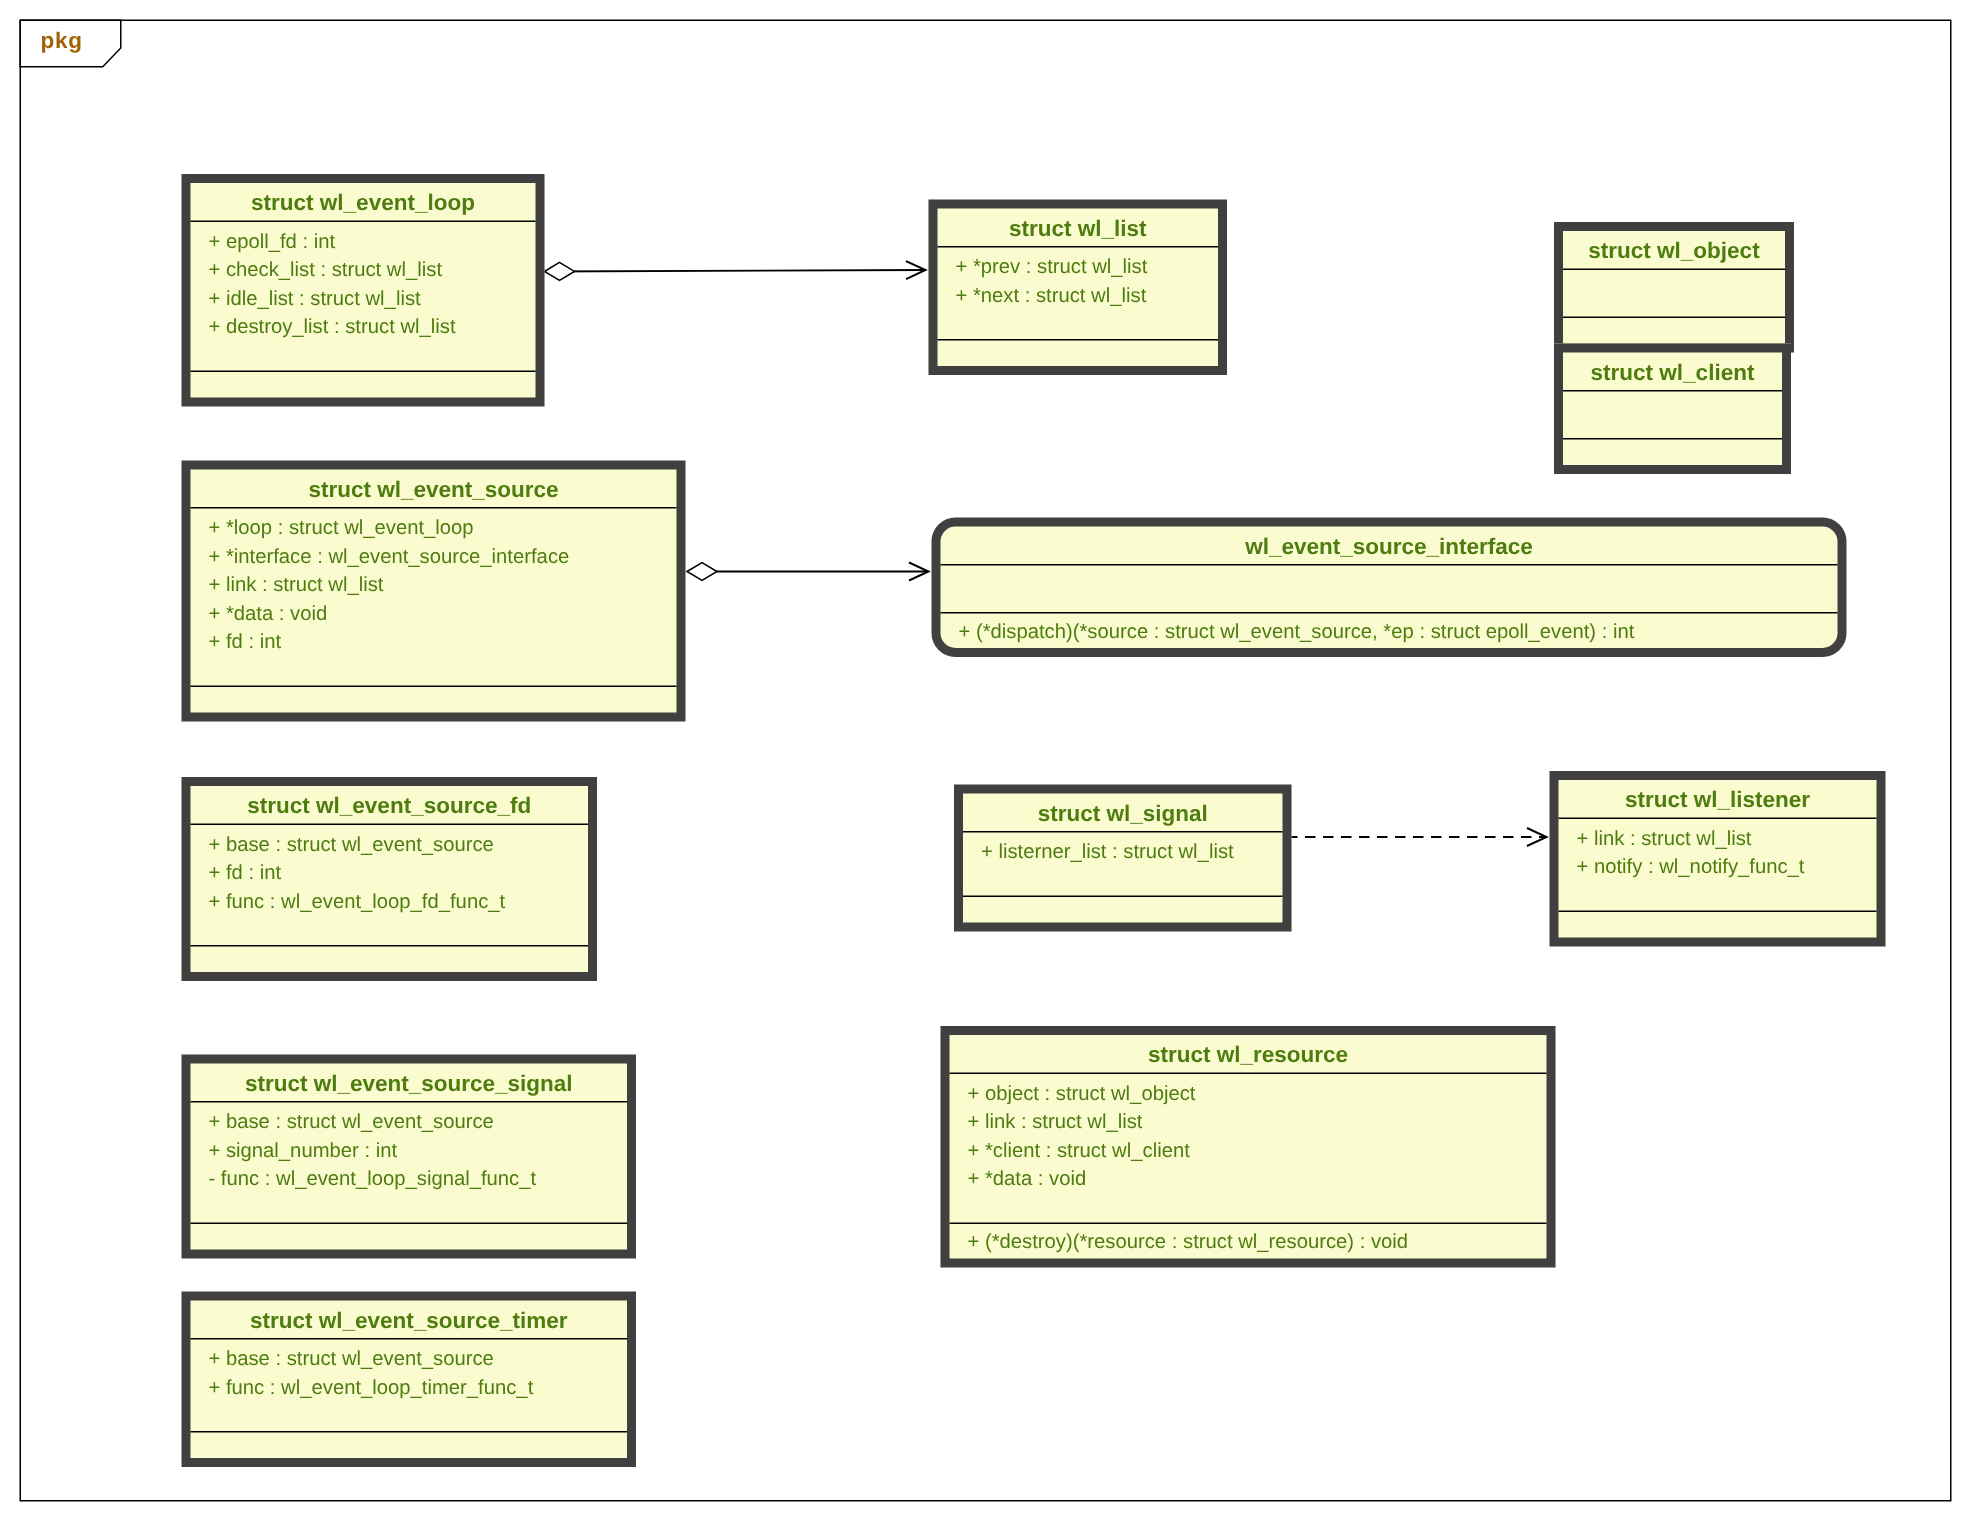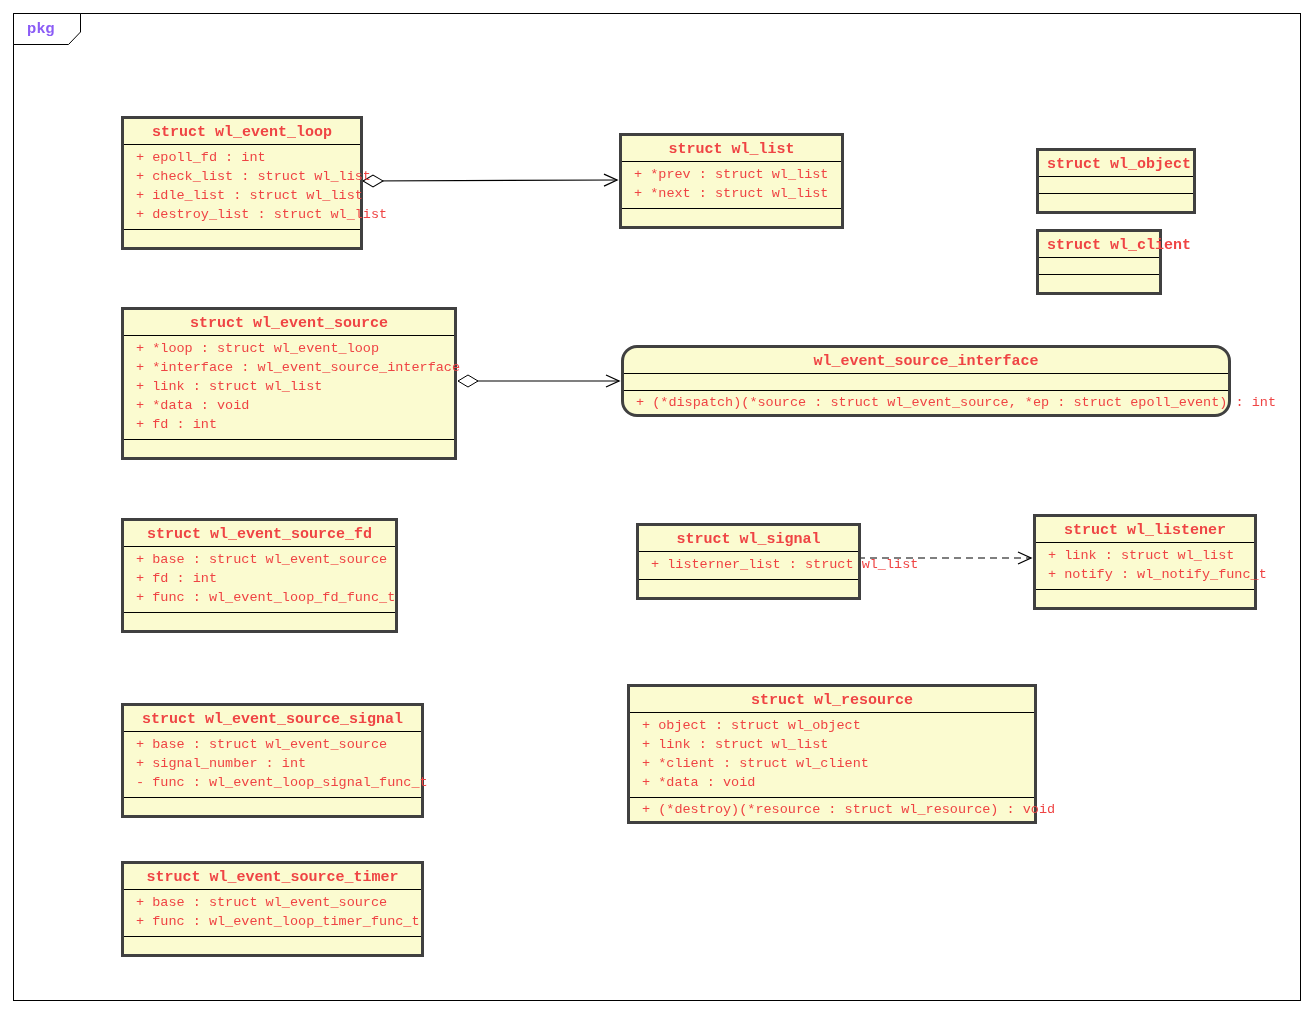--- a/index.html
+++ b/index.html
@@ -21,42 +21,41 @@
     width: 1314px;
     height: 1013px;
     pointer-events: none;
   }
   .pkg-label {
     position: absolute;
     left: 27px;
     top: 19px;
     font-size: 15px;
     font-weight: bold;
-    color: #8b5cf6;
+    color: #a16207;
     letter-spacing: 0.5px;
   }
   .uml-class {
     position: absolute;
     background: #FBFBD0;
-    border: 3px solid #404040;
+    border: 6px solid #404040;
     box-sizing: border-box;
-    color: #ef4444;
-    font-family: Liberation Mono, monospace;
+    color: #4d7c0f;
   }
   .uml-title {
     font-weight: bold;
     font-size: 15px;
     text-align: center;
     padding: 5px 8px 3px 8px;
     border-bottom: 1px solid #000;
     white-space: nowrap;
   }
   .uml-attrs {
     border-bottom: 1px solid #000;
-    padding: 3px 8px 5px 12px;
+    padding: 3px 8px 20px 12px;
     min-height: 8px;
     font-size: 13.5px;
     line-height: 19px;
     white-space: nowrap;
   }
   .uml-ops {
     padding: 2px 8px 2px 12px;
     min-height: 13px;
     font-size: 13.5px;
     line-height: 19px;
@@ -93,34 +92,34 @@
       <div class="uml-class" style="left: 121px; top: 116px; width: 242px;">
         <div class="uml-title">struct wl_event_loop</div>
         <div class="uml-attrs">
           <div class="uml-row">+ epoll_fd : int</div>
           <div class="uml-row">+ check_list : struct wl_list</div>
           <div class="uml-row">+ idle_list : struct wl_list</div>
           <div class="uml-row">+ destroy_list : struct wl_list</div>
         </div>
         <div class="uml-ops"></div>
       </div>
-      <div class="uml-class" style="left: 619px; top: 133px; width: 225px;">
+      <div class="uml-class" style="left: 619px; top: 133px; width: 199px;">
         <div class="uml-title">struct wl_list</div>
         <div class="uml-attrs">
           <div class="uml-row">+ *prev : struct wl_list</div>
           <div class="uml-row">+ *next : struct wl_list</div>
         </div>
         <div class="uml-ops"></div>
       </div>
       <div class="uml-class" style="left: 1036px; top: 148px; width: 160px;">
         <div class="uml-title">struct wl_object</div>
         <div class="uml-attrs"></div>
         <div class="uml-ops"></div>
       </div>
-      <div class="uml-class" style="left: 1036px; top: 229px; width: 126px;">
+      <div class="uml-class" style="left: 1036px; top: 229px; width: 158px;">
         <div class="uml-title">struct wl_client</div>
         <div class="uml-attrs"></div>
         <div class="uml-ops"></div>
       </div>
       <div class="uml-class" style="left: 121px; top: 307px; width: 336px;">
         <div class="uml-title">struct wl_event_source</div>
         <div class="uml-attrs">
           <div class="uml-row">+ *loop : struct wl_event_loop</div>
           <div class="uml-row">+ *interface : wl_event_source_interface</div>
           <div class="uml-row">+ link : struct wl_list</div>

